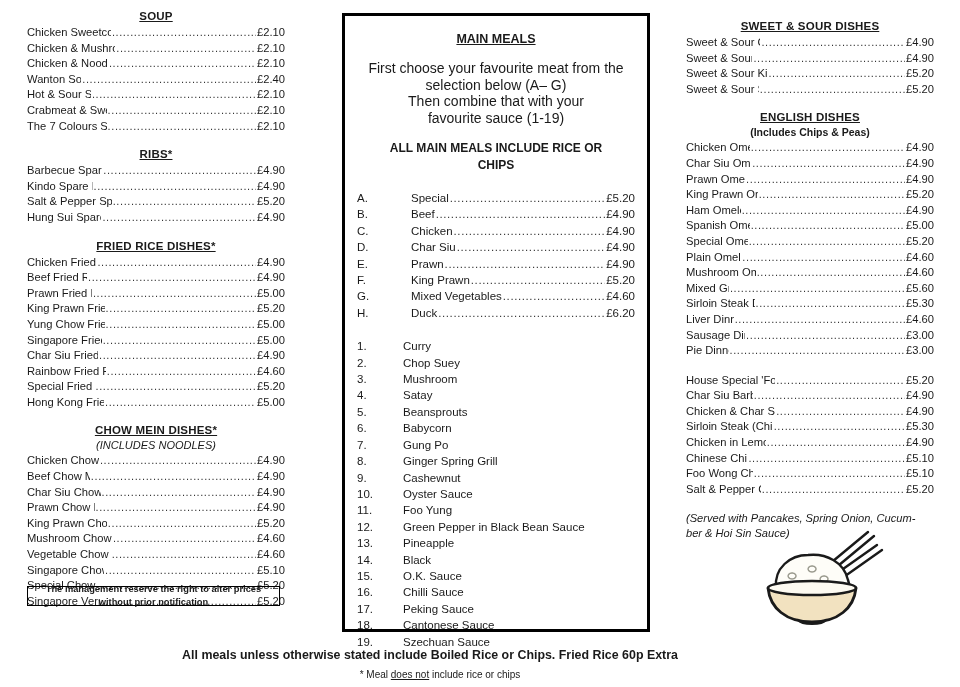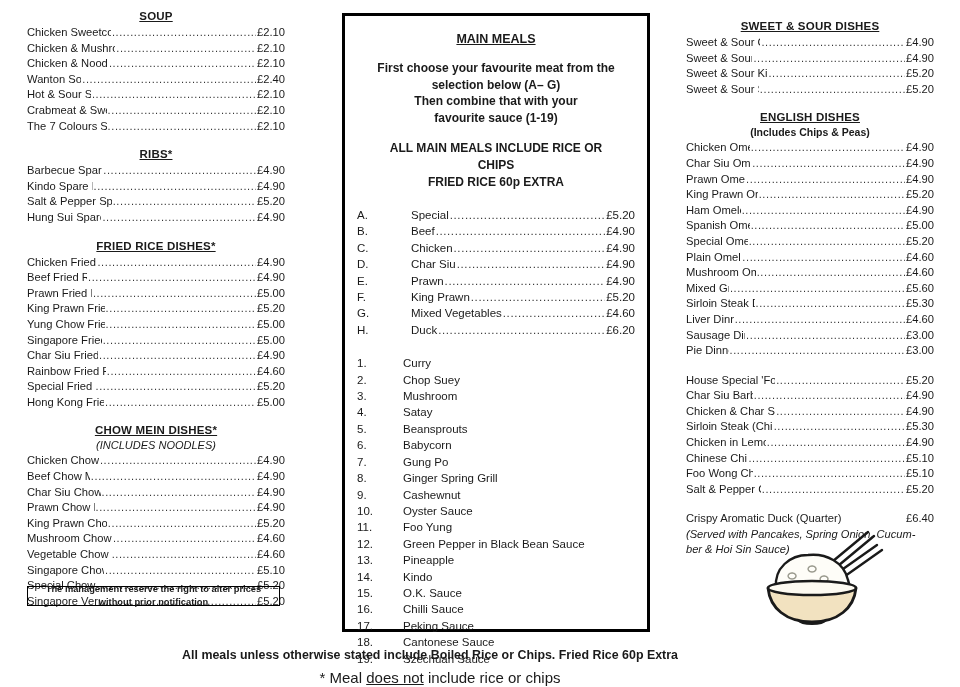--- a/index.html
+++ b/index.html
@@ -96,24 +96,23 @@
   
   .center-title {
     text-align: center;
     font-weight: bold;
     font-size: 12.5px;
     text-decoration: underline;
     margin: 6px 0 14px 0;
   }
   .center-intro {
     text-align: center;
-    font-size: 12px;
+    font-size: 14px;
     line-height: 16.5px;
     margin-bottom: 14px;
-    font-weight: bold;
   }
   .center-bold {
     text-align: center;
     font-weight: bold;
     font-size: 12px;
     line-height: 17px;
     margin-bottom: 16px;
   }
   .letter-list {
     margin-bottom: 17px;
@@ -197,21 +196,21 @@
     left: 0;
     top: 648px;
     width: 860px;
     text-align: center;
   }
   .footer-main {
     font-weight: bold;
     font-size: 12.4px;
   }
   .footer-sub {
-    font-size: 15px;
+    font-size: 10px;
     margin-top: 7px;
     margin-left: 20px;
   }
   .footer-sub u {
     text-decoration: underline;
   }
 </style>
 </head>
 <body>
 
@@ -398,21 +397,20 @@
   <div class="center-intro">
     <div>First choose your favourite meat from the</div>
     <div>selection below (A– G)</div>
     <div>Then combine that with your</div>
     <div>favourite sauce (1-19)</div>
   </div>
 
   <div class="center-bold">
     <div>ALL MAIN MEALS INCLUDE RICE OR</div>
     <div>CHIPS</div>
-    <div>FRIED RICE 60p EXTRA</div>
   </div>
 
   <div class="letter-list" id="meat-list">
       <div class="letter-row">
         <span class="key">A.</span>
         <span class="nm">Special</span>
         <span class="dots">...........................................................</span>
         <span class="pr">£5.20</span>
       </div>
       <div class="letter-row">
@@ -506,21 +504,21 @@
       <div class="num-row">
         <span class="key">12.</span>
         <span>Green Pepper in Black Bean Sauce</span>
       </div>
       <div class="num-row">
         <span class="key">13.</span>
         <span>Pineapple</span>
       </div>
       <div class="num-row">
         <span class="key">14.</span>
-        <span>Kindo</span>
+        <span>Black</span>
       </div>
       <div class="num-row">
         <span class="key">15.</span>
         <span>O.K. Sauce</span>
       </div>
       <div class="num-row">
         <span class="key">16.</span>
         <span>Chilli Sauce</span>
       </div>
       <div class="num-row">
@@ -675,25 +673,20 @@
         </div>
         <div class="row">
           <span class="nm">Salt &amp; Pepper Chicken</span>
           <span class="dots">...........................................................</span>
           <span class="pr">£5.20</span>
         </div>
       </div>
     </div>
 
   <div class="duck-block">
-    <div class="row">
-      <span class="nm">Crispy Aromatic Duck (Quarter)</span>
-      <span class="dots"></span>
-      <span class="pr">£6.40</span>
-    </div>
     <div class="duck-note">
       <div>(Served with Pancakes, Spring Onion, Cucum-</div>
       <div>ber &amp; Hoi Sin Sauce)</div>
     </div>
   </div>
 </div>
 
 <div class="bowl">
   <svg viewBox="0 0 125 100" width="125" height="100">
 

